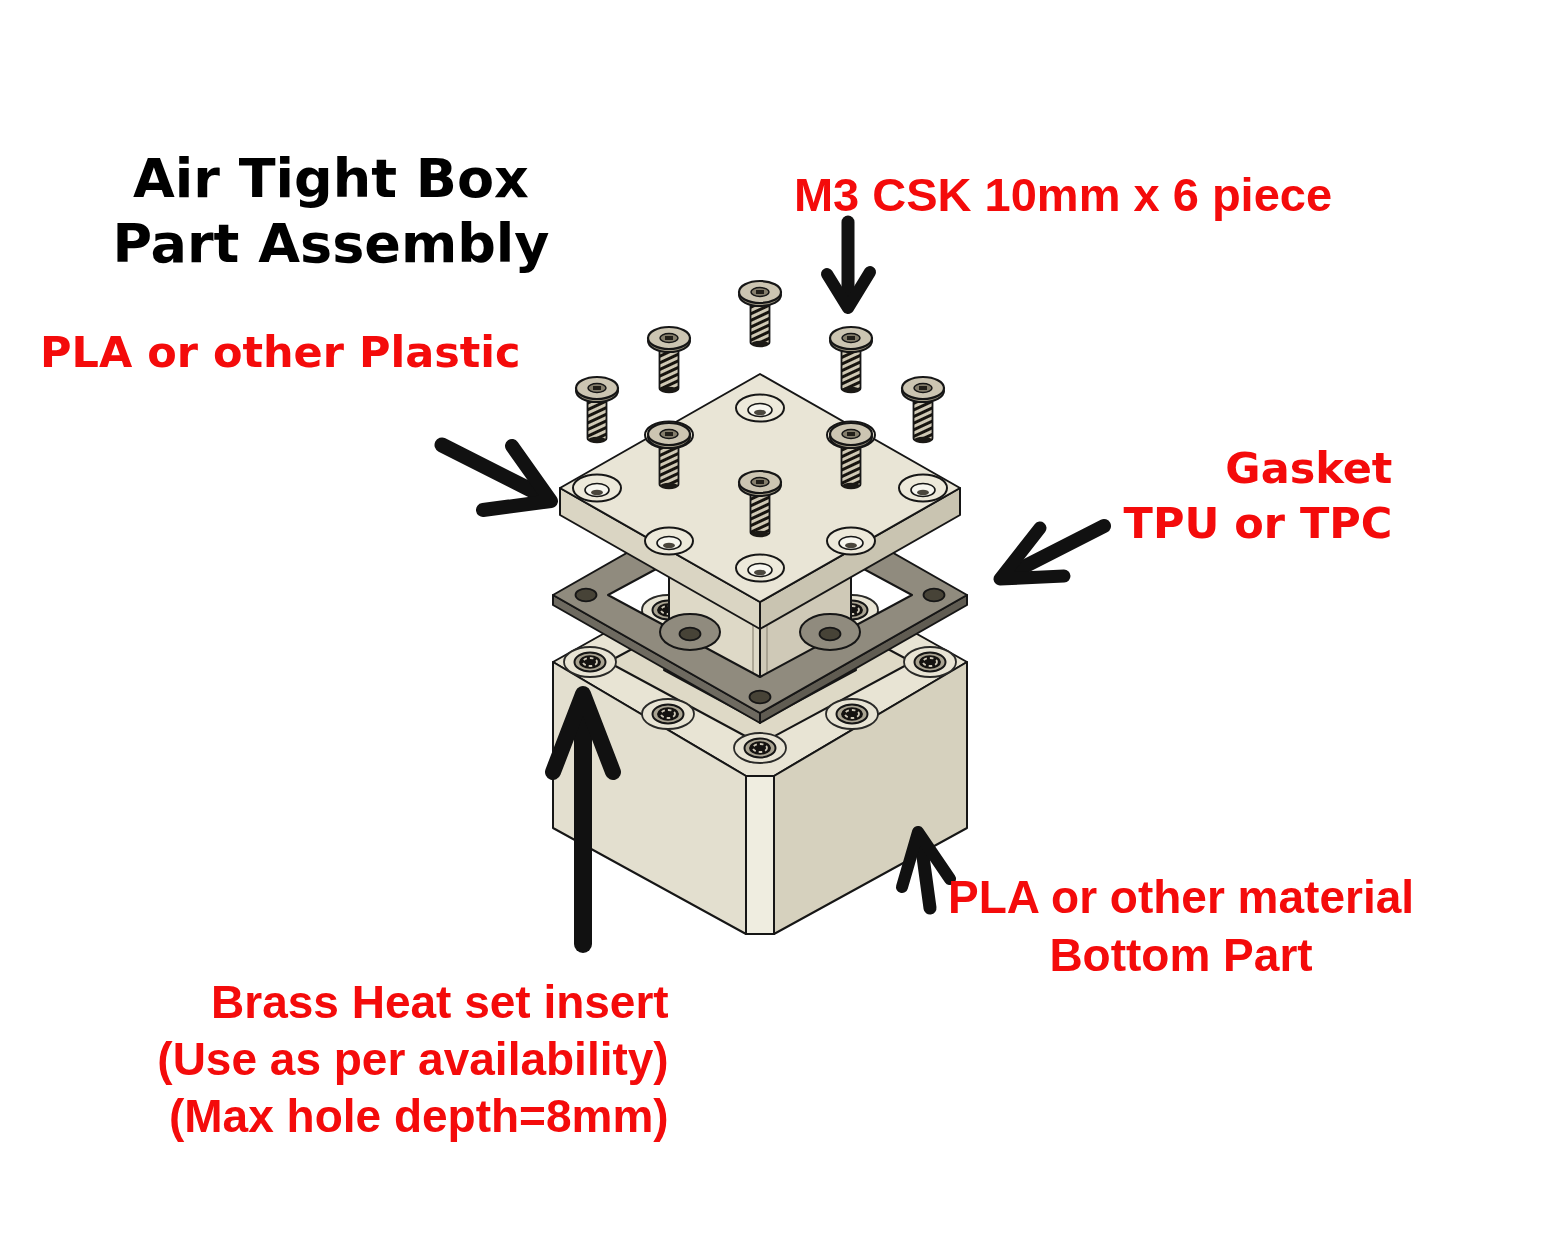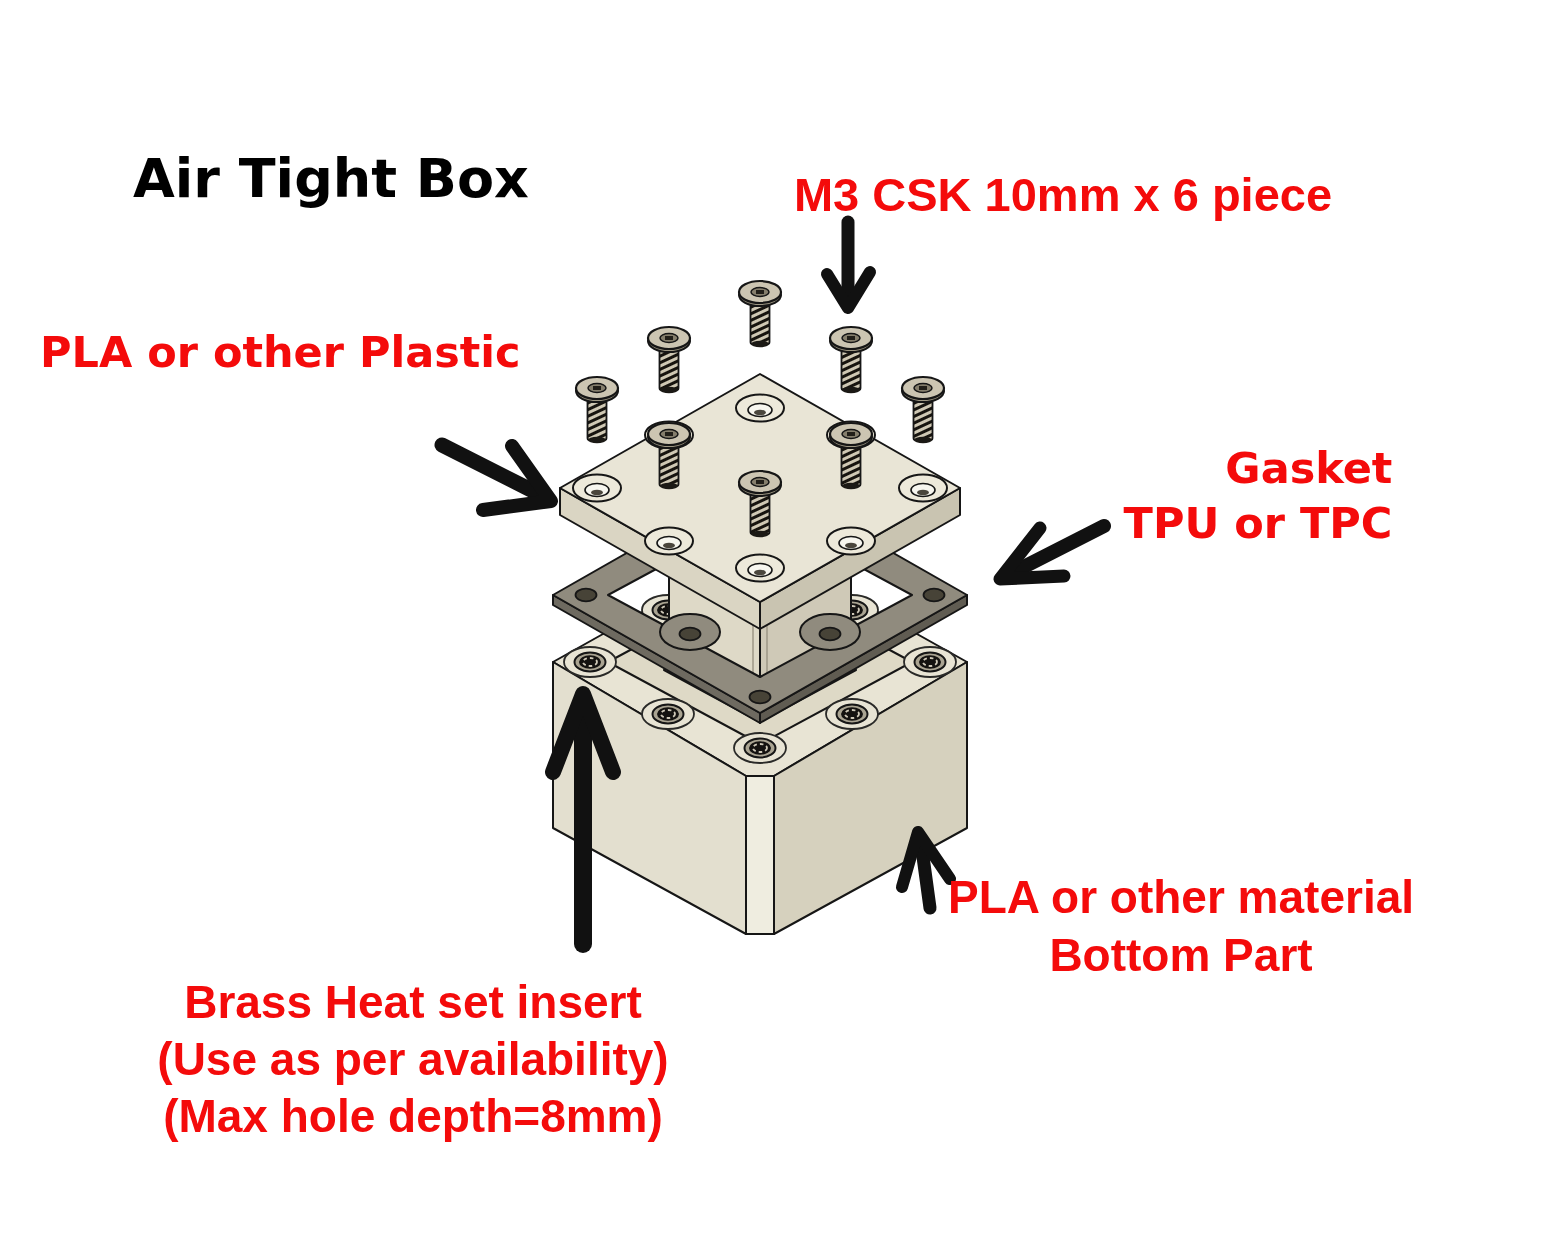--- a/index.html
+++ b/index.html
@@ -10,21 +10,21 @@
   .lbl .line{display:block;}
   #title-block{left:331px;top:116px;transform:translateX(-50%);text-align:center;
     font:bold 54px "DejaVu Sans",sans-serif;line-height:65px;color:var(--black,#000);}
   #label-screws{left:1063px;top:137px;transform:translateX(-50%);
     font:bold 47px "Liberation Sans",sans-serif;}
   #label-top-part{left:40px;top:296px;font:bold 43px "DejaVu Sans",sans-serif;line-height:52px;}
   #label-gasket{left:1258px;top:411px;transform:translateX(-50%);text-align:right;
     font:bold 43px "DejaVu Sans",sans-serif;line-height:55px;}
   #label-bottom-part{left:1181px;top:838px;transform:translateX(-50%);text-align:center;
     font:bold 46px "Liberation Sans",sans-serif;line-height:58px;}
-  #label-insert{left:413px;top:944px;transform:translateX(-50%);text-align:center;
+  #label-insert{left:413px;top:944px;transform:translateX(-50%);text-align:right;
     font:bold 46px "Liberation Sans",sans-serif;line-height:57px;}
   .outl{stroke:#161616;stroke-width:2;stroke-linejoin:round;}
   .arrow{stroke:var(--arrow,#111);fill:none;stroke-linecap:round;stroke-linejoin:round;}
 </style>
 </head>
 <body>
 
 <div id="canvas" style="--red: #f40b0b; --black: #000000; --arrow: #111111; --bg: #ffffff;">
 
   <svg id="diagram-svg" width="1555" height="1243" viewBox="0 0 1555 1243">
@@ -243,20 +243,21 @@
       </g>
       <g>
         <path class="arrow" stroke-width="18" d="M583,914 L583,676"></path>
         <path class="arrow" stroke-width="16" d="M553,742 L583,664 L613,742"></path>
       </g>
     </g>
   </svg>
 
   <div class="lbl" id="title-block">
     <span class="line">Air Tight Box</span>
+    <span class="line">Part Assembly</span>
   </div>
 
   <div class="lbl" id="label-screws">
     <span class="line">M3 CSK 10mm x 6 piece</span>
   </div>
 
   <div class="lbl" id="label-top-part">
     <span class="line">PLA or other Plastic</span>
   </div>
 

